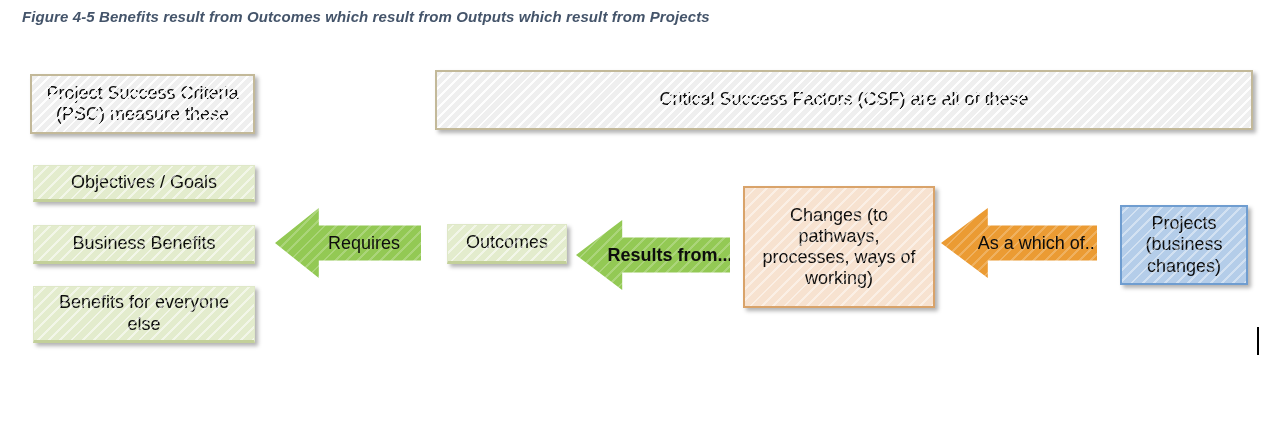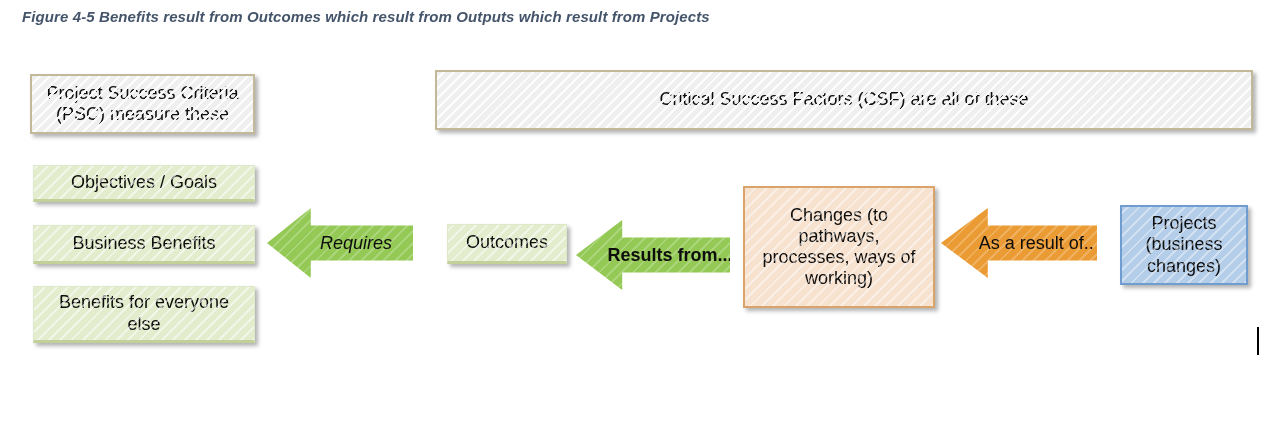--- a/index.html
+++ b/index.html
@@ -171,37 +171,37 @@
 </div>
 
 <div class="node green-box hatch" style="left:33px; top:225px; width:222px; height:39px;">
   <span class="node-label">Business Benefits</span>
 </div>
 
 <div class="node green-box hatch" style="left:33px; top:286px; width:222px; height:57px;">
   <span class="node-label">Benefits for everyone else</span>
 </div>
 
-<div class="arrow arrow-green" style="left:267px; top:208px; width:146px; height:70px;font-style:italic;">
+<div class="arrow arrow-green" style="left:275px; top:208px; width:146px; height:70px;">
   <span class="arrow-label">Requires</span>
 </div>
 
 <div class="node green-box hatch" style="left:447px; top:224px; width:120px; height:40px;">
   <span class="node-label">Outcomes</span>
 </div>
 
 <div class="arrow arrow-green" style="left:576px; top:220px; width:154px; height:70px;font-weight:bold;">
   <span class="arrow-label">Results from...</span>
 </div>
 
 <div class="node peach-box hatch" style="left:743px; top:186px; width:192px; height:122px;">
   <span class="node-label">Changes (to pathways, processes, ways of working)</span>
 </div>
 
 <div class="arrow arrow-orange" style="left:941px; top:208px; width:156px; height:70px;">
-  <span class="arrow-label">As a result of..</span>
+  <span class="arrow-label">As a which of..</span>
 </div>
 
 <div class="node blue-box hatch" style="left:1120px; top:205px; width:128px; height:80px;">
   <span class="node-label">Projects (business changes)</span>
 </div>
 
 <div id="text-caret"></div>
 
 </body></html>

